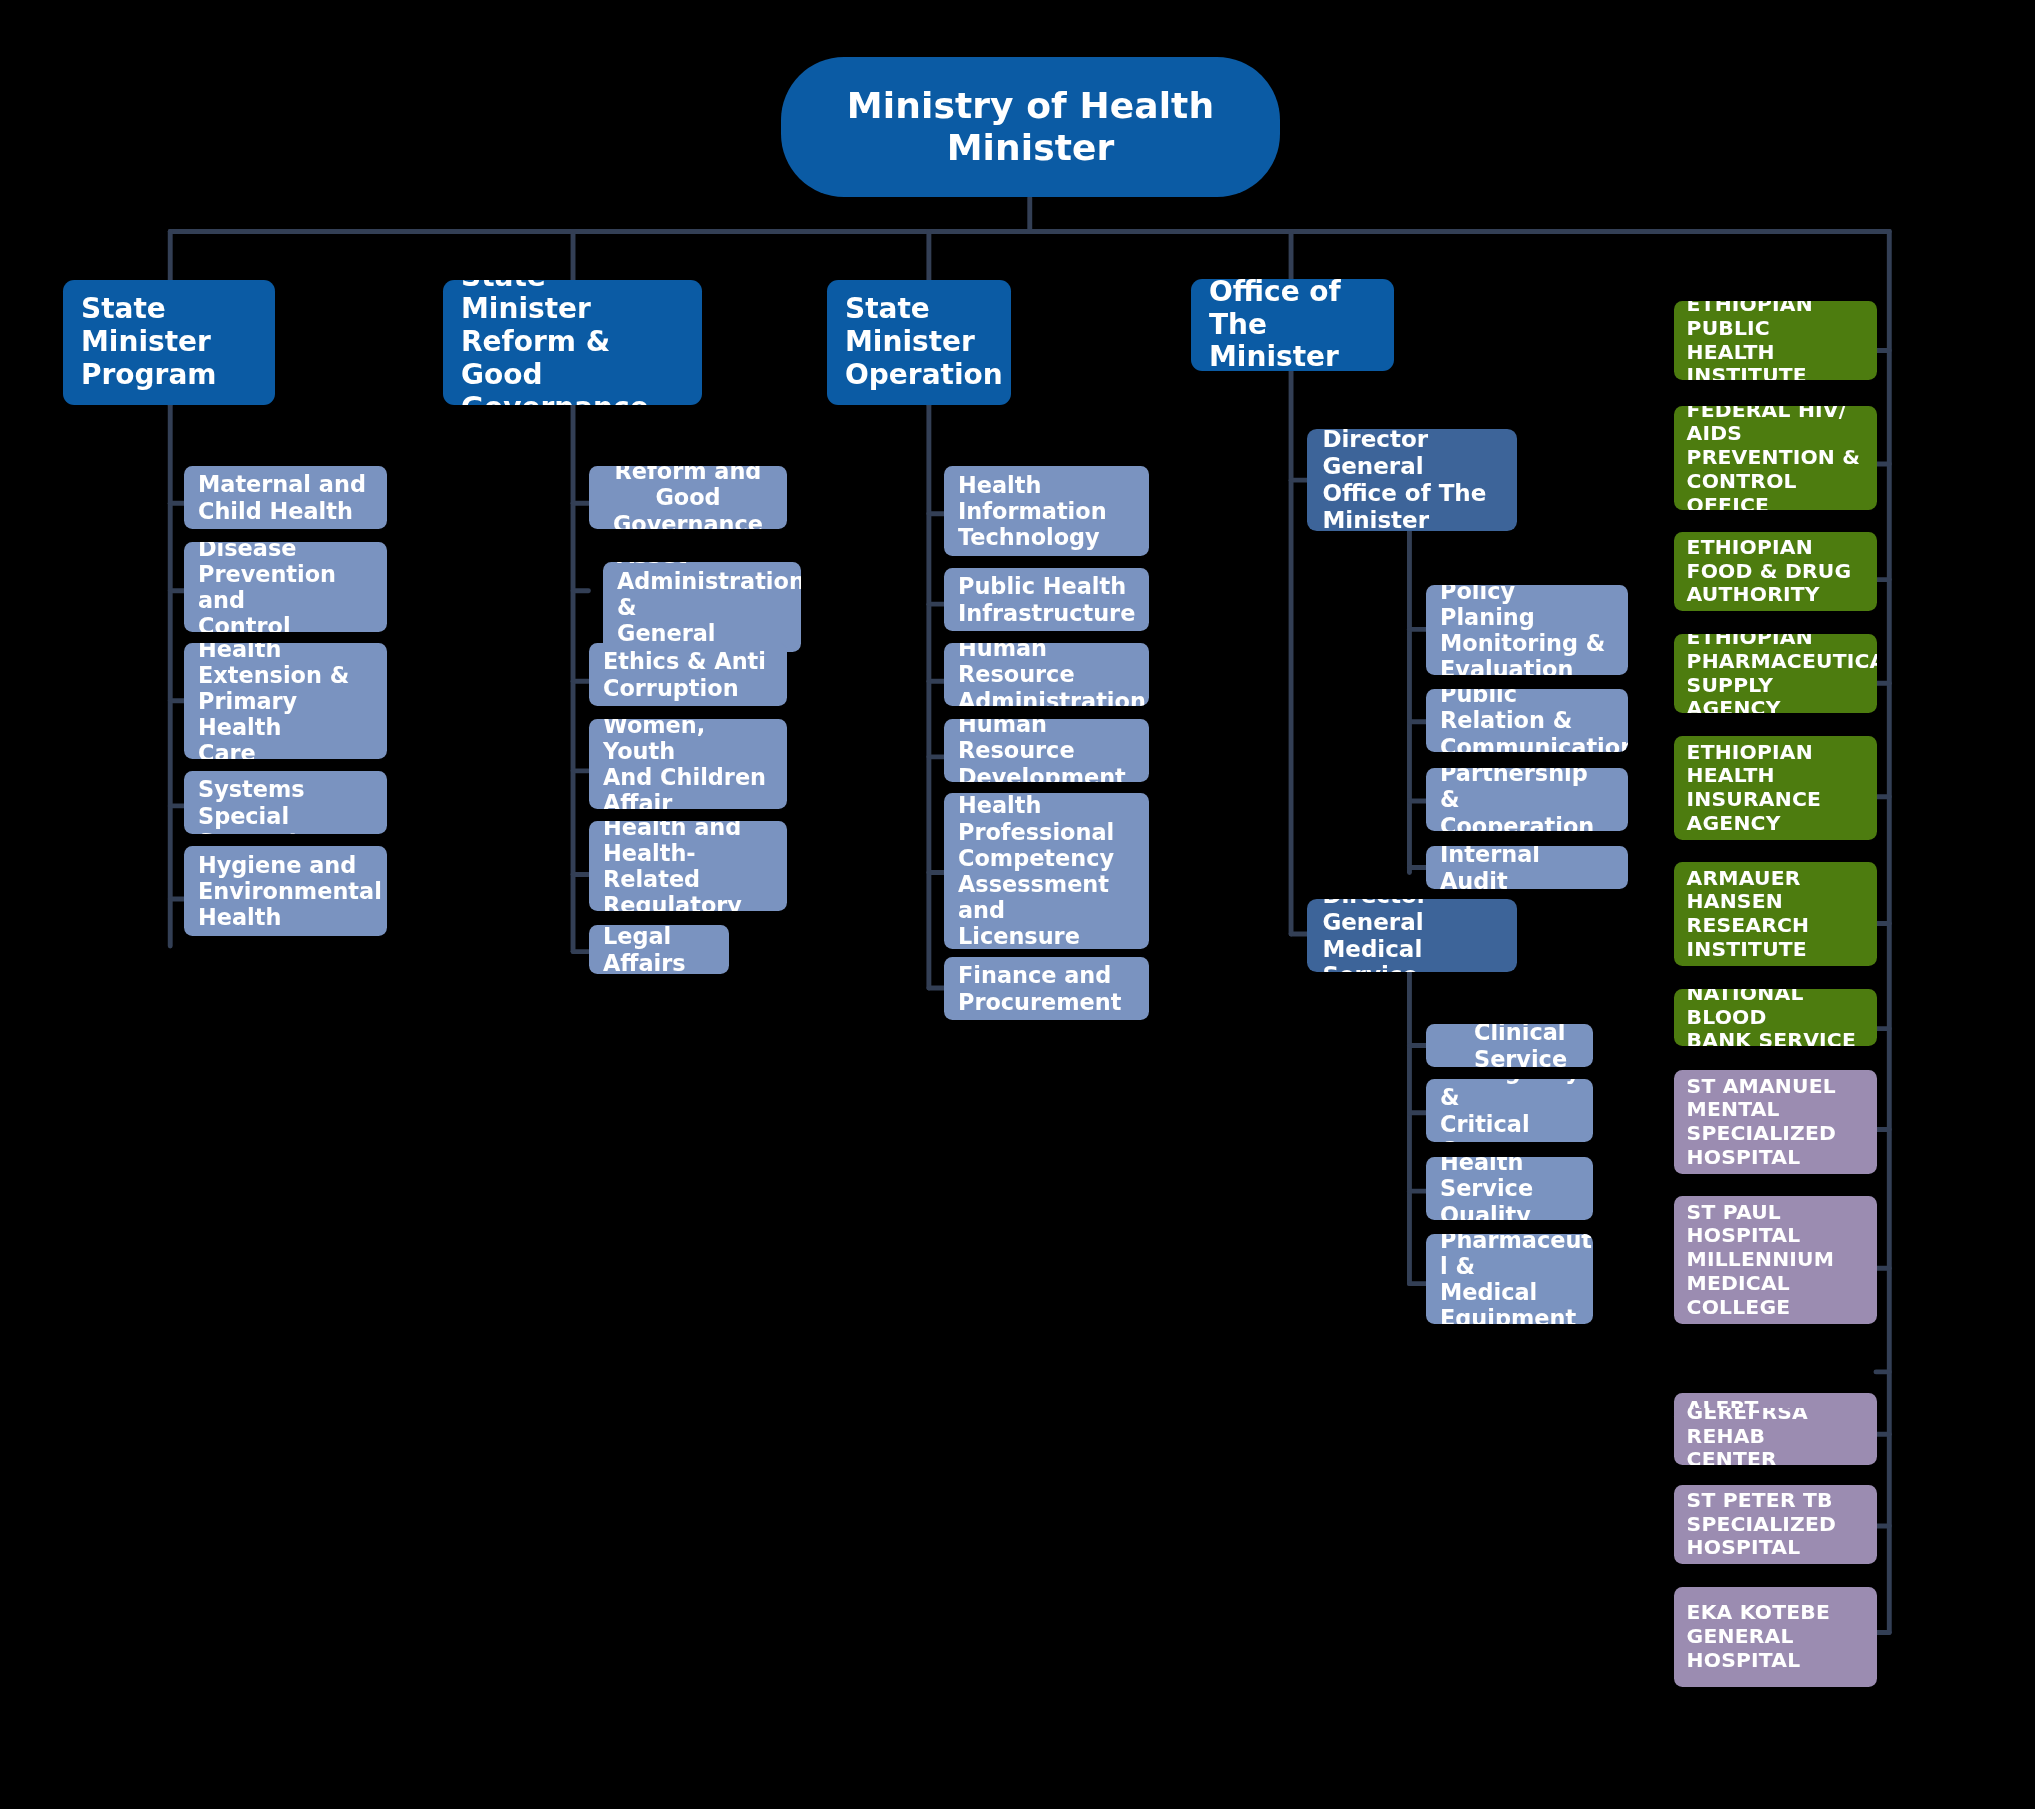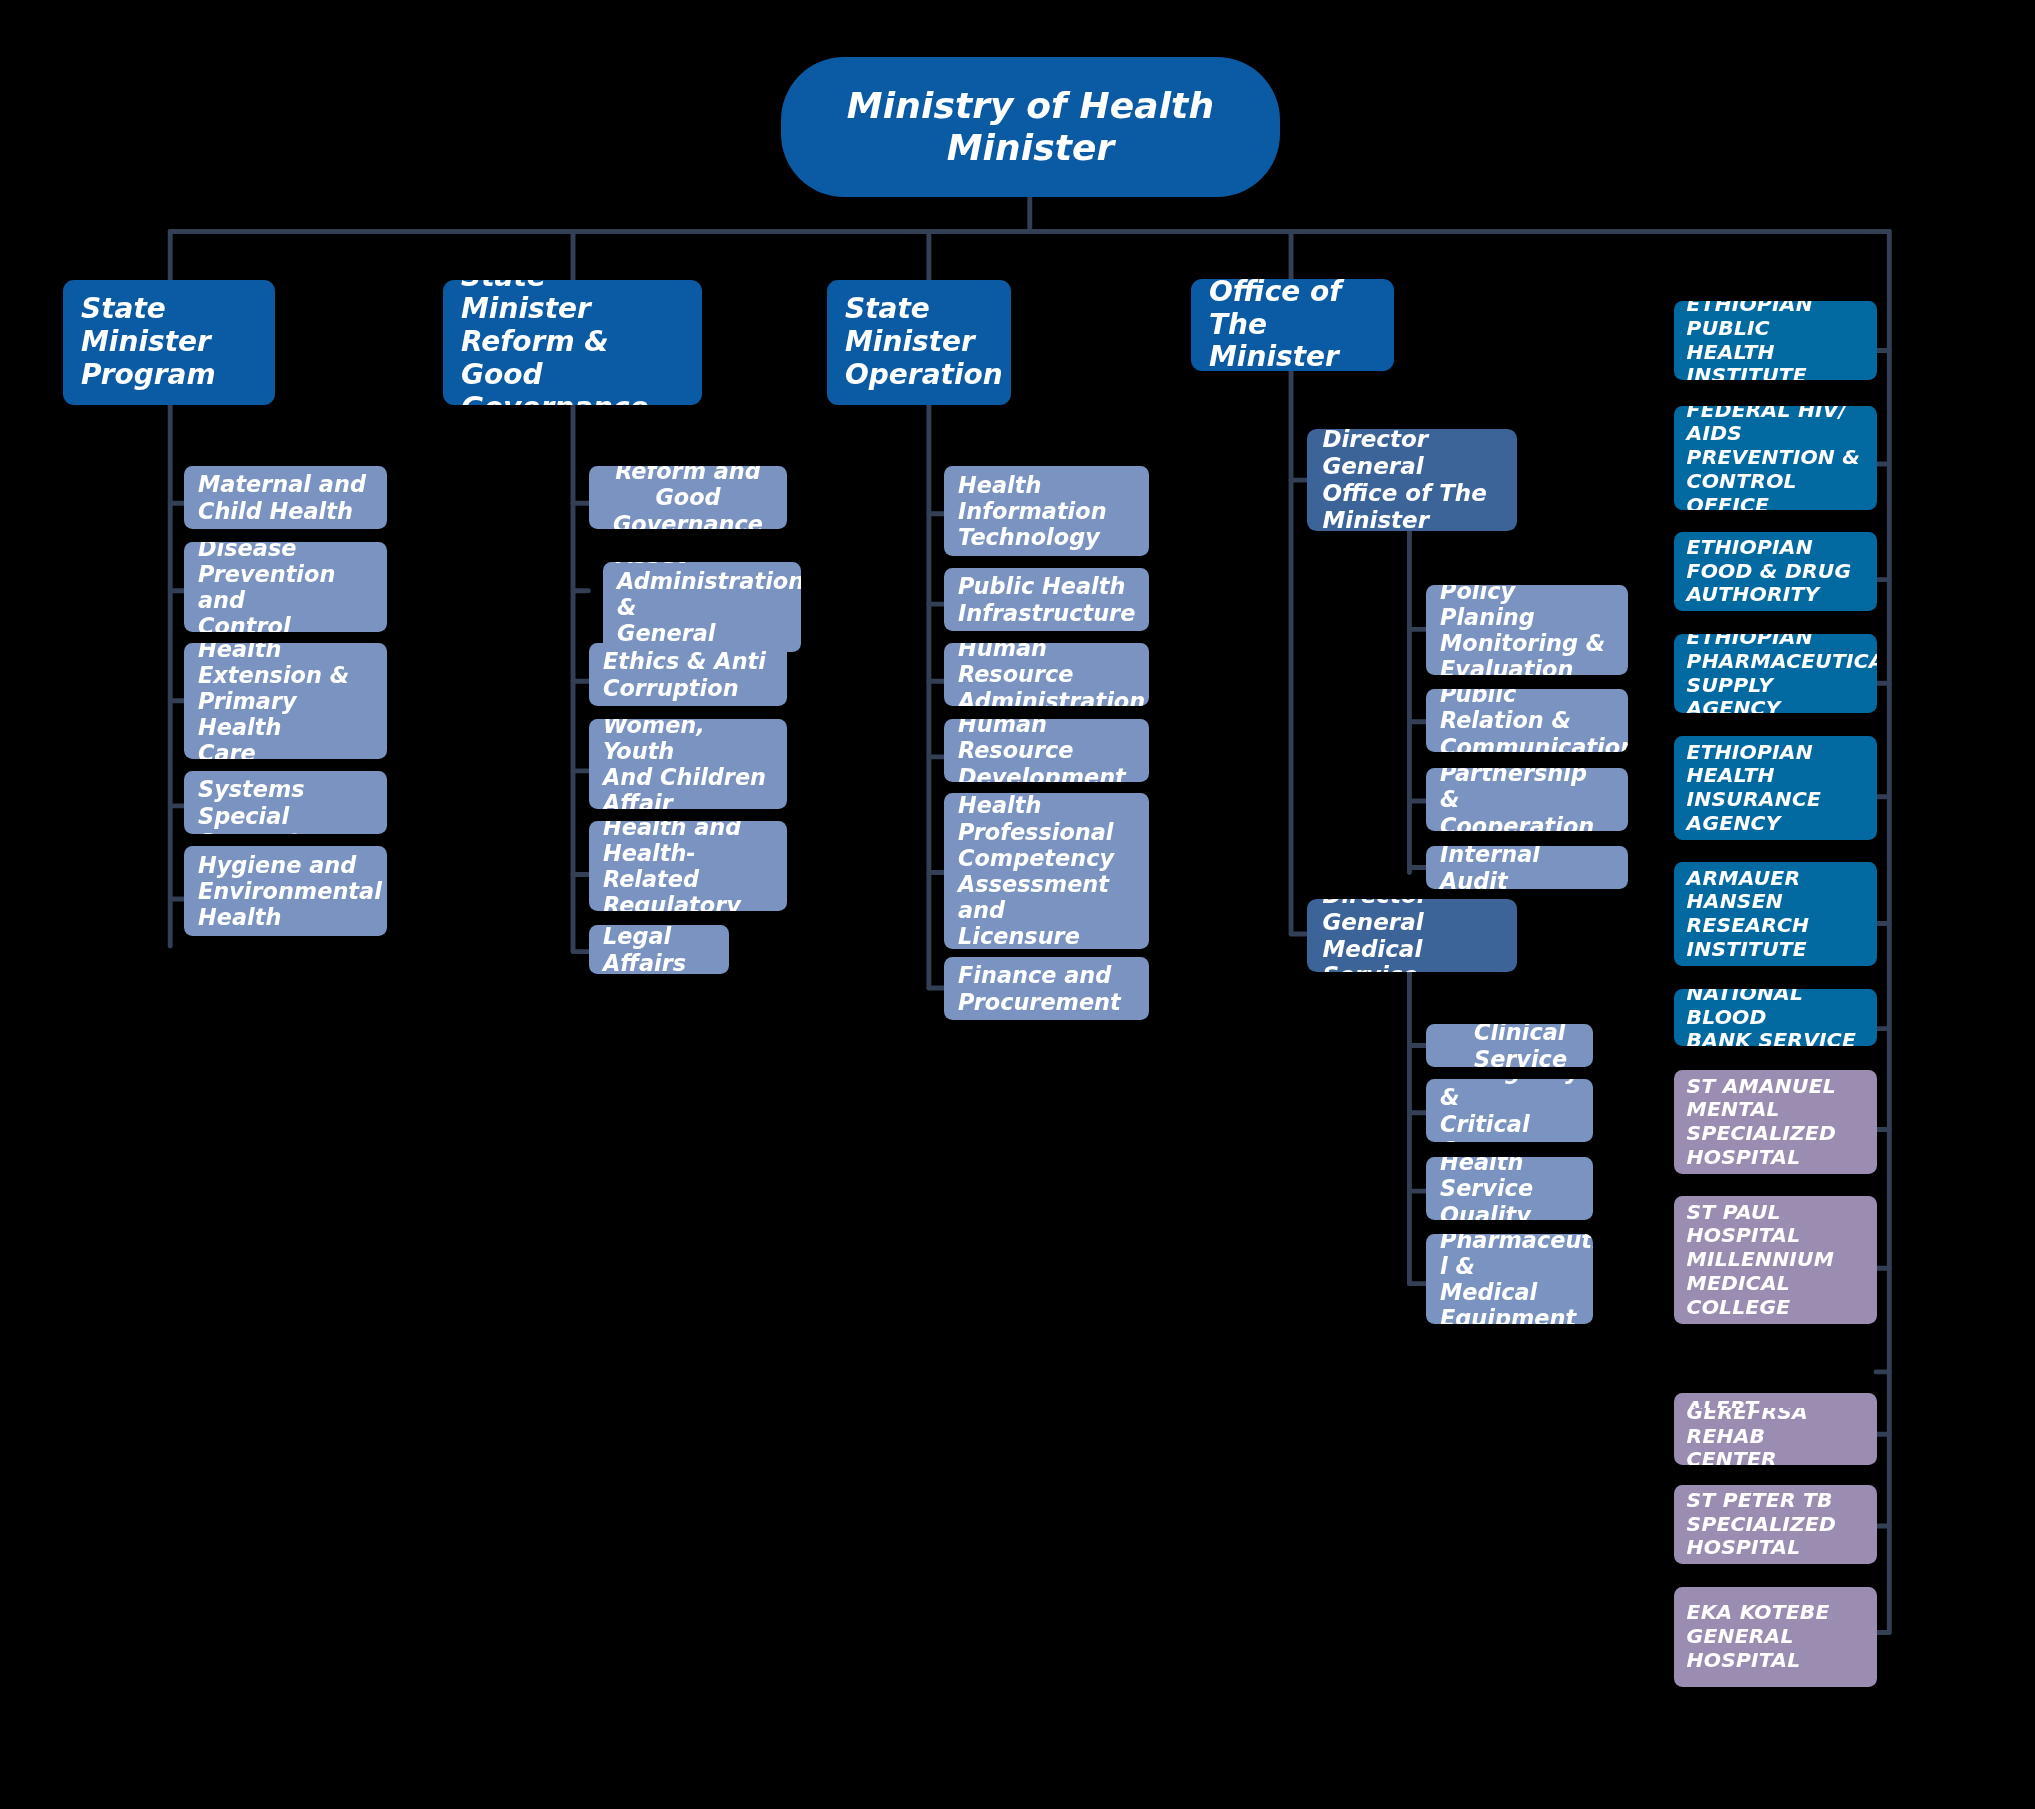--- a/index.html
+++ b/index.html
@@ -1,21 +1,21 @@
 <!DOCTYPE html>
 <html style="font-size:11.2px"><head>
 <meta charset="utf-8">
 <style>
   html,body{margin:0;padding:0;background:#000;}
   body{
     width:2035px;height:1810px;position:relative;overflow:hidden;
     font-family:"DejaVu Sans","Liberation Sans",sans-serif;
     -webkit-font-smoothing:antialiased;
   }
-  #chart{position:absolute;inset:0;font-style:italic;}
+  #chart{position:absolute;inset:0;}
   svg.links{position:absolute;left:0;top:0;width:2035px;height:1810px;pointer-events:none;}
   .node{
     position:absolute;box-sizing:border-box;
     display:flex;align-items:center;
     color:#ffffff;font-weight:700;
     border-radius:9.8px;
     line-height:1.17;
     overflow:hidden;
   }
   .node span{display:block;width:100%;}
@@ -35,21 +35,21 @@
     background:#3d6499;border-radius:9.8px;
     padding:8.4px 15.4px;font-size:23px;
   }
   
   .n-leaf{
     background:#7a93c0;border-radius:8.4px;
     padding:7px 14px;font-size:22.4px;
   }
   
   .n-agency{
-    background:#0369a1;border-radius:8.4px;
+    background:#4d7c0f;border-radius:8.4px;
     padding:7px 12.6px;font-size:20.3px;letter-spacing:0.2px;
   }
   
   .n-hospital{
     background:#9b8cb1;border-radius:8.4px;
     padding:7px 12.6px;font-size:20.3px;letter-spacing:0.2px;
   }
 </style>
 </head>
 <body>

